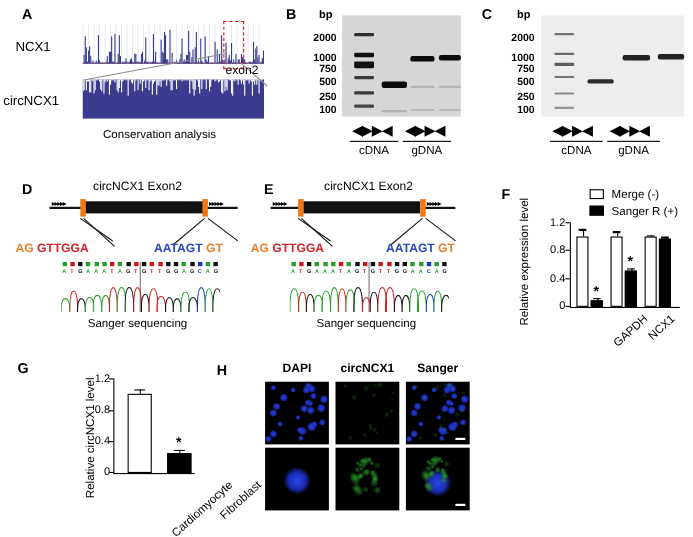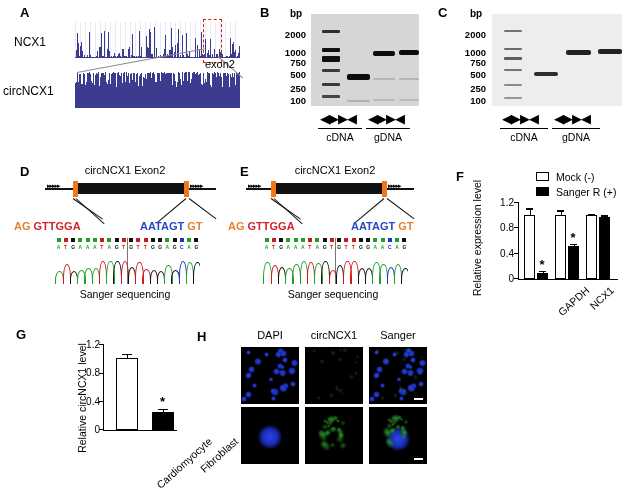--- a/index.html
+++ b/index.html
@@ -54,21 +54,21 @@
   .star{position:absolute;font-size:13px;font-weight:bold;line-height:1;}
   .ylab{position:absolute;font-size:10.5px;text-align:center;
         transform:rotate(-90deg);transform-origin:center center;white-space:nowrap;}
   .xcat{position:absolute;font-size:10.5px;white-space:nowrap;
         transform:rotate(-42deg);transform-origin:right top;}
   .legbox{position:absolute;width:13px;height:9px;border:1.3px solid #000;box-sizing:border-box;}
   .legtxt{position:absolute;font-size:10.5px;white-space:nowrap;}
 
   
   .micro{position:absolute;background:#000;overflow:hidden;}
-  .colhead{position:absolute;font-size:11px;text-align:center;}
+  .colhead{position:absolute;font-size:11px;text-align:center;font-weight:bold;}
   .nuc{position:absolute;border-radius:50%;background:radial-gradient(circle,#2b46e8 0%,#1a2bb5 45%,rgba(10,18,80,0) 75%);}
   .grn{position:absolute;border-radius:50%;background:radial-gradient(circle,#2ea02e 0%,rgba(20,90,20,0.35) 60%,rgba(0,0,0,0) 80%);}
   .sbar{position:absolute;background:#fff;height:2px;}
 </style>
 </head>
 <body>
 
 <div class="panel" id="panelA">
   <div class="plabel" style="left:20px;top:6px;">A</div>
 
@@ -444,20 +444,21 @@
       <div style="position: absolute; background: rgb(255, 255, 255); left: 161px; top: 0px; width: 1px; height: 0.2px;"></div>
       <div style="position: absolute; background: rgb(255, 255, 255); left: 162px; top: 0px; width: 1px; height: 0.1px;"></div>
       <div style="position: absolute; background: rgb(255, 255, 255); left: 163px; top: 0px; width: 1px; height: 1px;"></div>
       <div style="position: absolute; background: rgb(255, 255, 255); left: 164px; top: 0px; width: 1px; height: 0px;"></div>
     </div>
 
   <div class="zoomline" style="left:77px;top:72px;width:130px;transform:rotate(-10.5deg);"></div>
   <div class="zoomline" style="left:218px;top:56px;width:33px;transform:rotate(41deg);"></div>
 
   <div class="txt" style="left:205px;top:59px;font-size:11px;">exon2</div>
+  <div class="caption" style="left:60px;top:116px;width:170px;">Conservation analysis</div>
 </div>
 
 <div class="panel" id="panelB" style="left:258px;top:0;width:165px;height:150px;">
   <div class="plabel" style="left:2px;top:6px;">B</div>
   <div class="txt" style="left:32px;top:9px;font-weight:bold;font-size:10px;">bp</div>
 
   <div class="bpTick" style="left:8px;top:30px;width:40px;">2000</div>
   <div class="bpTick" style="left:8px;top:48px;width:40px;">1000</div>
   <div class="bpTick" style="left:8px;top:58px;width:40px;">750</div>
   <div class="bpTick" style="left:8px;top:70px;width:40px;">500</div>
@@ -705,21 +706,21 @@
       <div class="bch" style="left: 139.375px; top: 7px; color: rgb(17, 17, 17);">G</div>
       <div style="position: absolute; left: 138.113px; bottom: 0px; width: 6.525px; height: 15.241px; background: linear-gradient(to top, rgba(255, 255, 255, 0) 0%, rgba(255, 255, 255, 0) 100%); border-left: 0.8px solid rgb(17, 17, 17); border-right: 0.8px solid rgb(17, 17, 17); border-top: 1px solid rgb(17, 17, 17); border-radius: 50% 50% 0px 0px / 70% 70% 0px 0px;"></div>
     </div>
   <div class="caption" style="left:20px;top:128px;width:170px;">Sanger sequencing</div>
 </div>
 
 <div class="panel" id="panelF" style="left:428px;top:160px;width:202px;height:160px;">
   <div class="plabel" style="left:28px;top:10px;">F</div>
 
   <div class="legbox" style="left:108px;top:12px;background:#fff;"></div>
-  <div class="legtxt" style="left:128px;top:11px;">Mock (-)</div>
+  <div class="legtxt" style="left:128px;top:11px;">Merge (-)</div>
   <div class="legbox" style="left:108px;top:27px;background:#000;"></div>
   <div class="legtxt" style="left:128px;top:26px;">Sanger R (+)</div>
 
   <div class="ylab" style="left:-6px;top:75px;width:110px;">Relative expression level</div>
 
   <div class="axisline" style="left:90px;top:42px;width:1.4px;height:78px;"></div>
   <div class="axisline" style="left:90px;top:119px;width:100px;height:1.4px;"></div>
 
   <div class="ytick" style="left:58px;top:38px;width:28px;">1.2</div>
   <div class="ytick" style="left:58px;top:63px;width:28px;">0.8</div>

